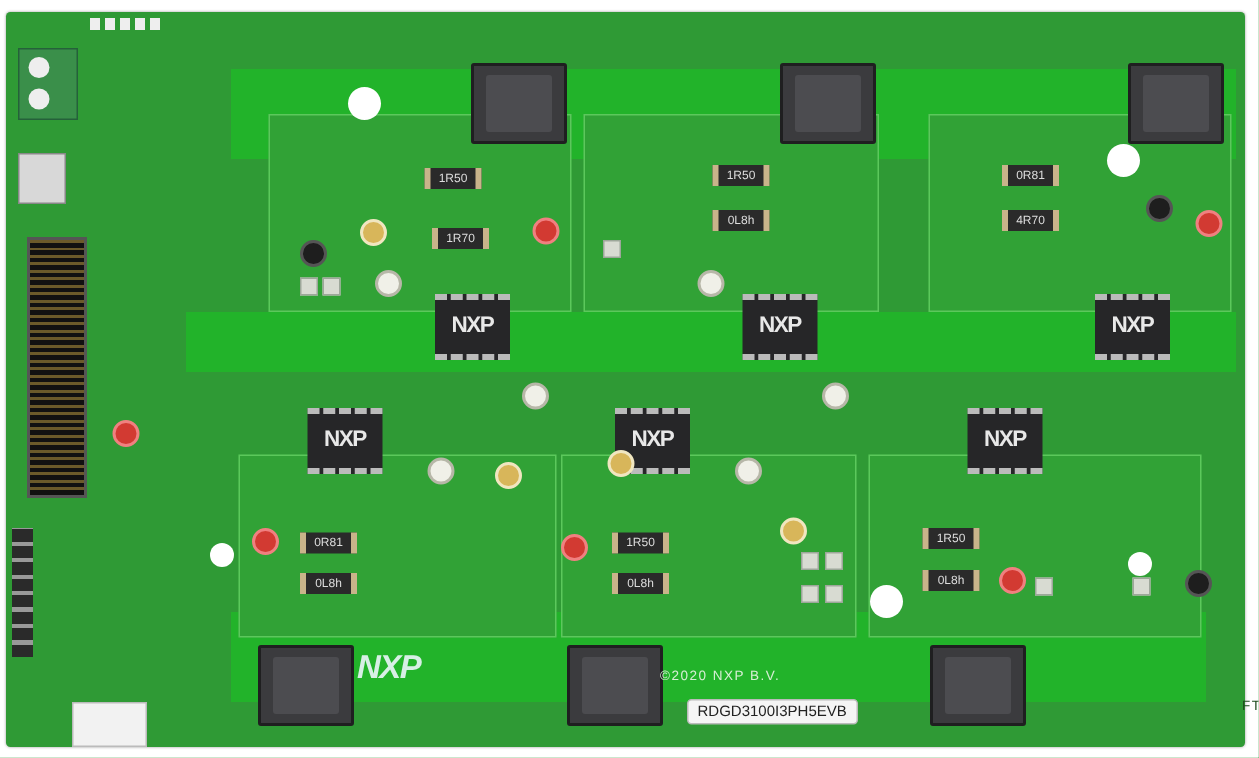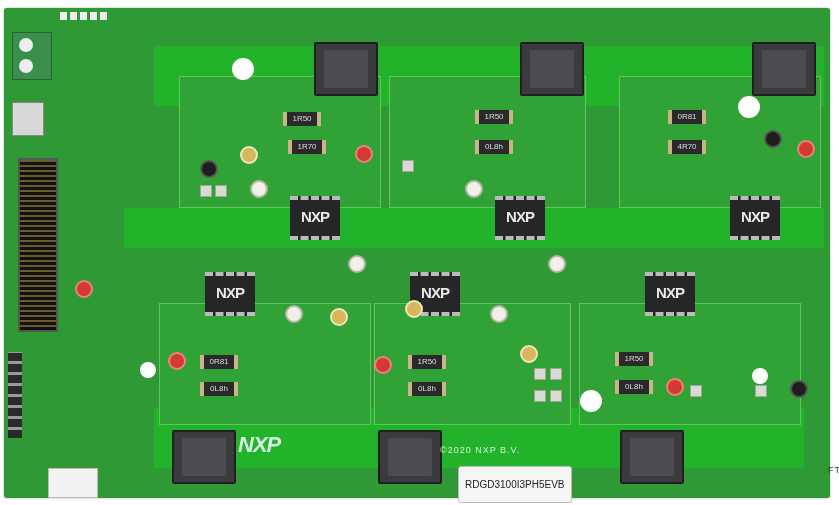--- a/index.html
+++ b/index.html
@@ -11,21 +11,21 @@
   .mosfet{position:absolute;width:60px;height:50px;background:#3b3b3e;border:2px solid #1f1f20;border-radius:2px;}
   .mosfet .inner{position:absolute;left:8px;top:6px;right:8px;bottom:6px;background:#4c4c50;border-radius:2px;}
   .chip{position:absolute;width:50px;height:36px;background:#262628;border-top:4px dashed #bbb;border-bottom:4px dashed #bbb;}
   .chip span{position:absolute;left:0;right:0;top:8px;text-align:center;color:#e8e8e8;font-weight:bold;font-size:15px;letter-spacing:-1px;}
   .res{position:absolute;width:30px;height:14px;background:#2a2a2a;border-left:4px solid #c9b48a;border-right:4px solid #c9b48a;color:#ddd;font-size:8px;text-align:center;line-height:14px;}
   .tp{position:absolute;width:14px;height:14px;border-radius:50%;background:#f0f0e8;border:2px solid #b7b7a8;}
   .tp.red{background:#d23a32;border-color:#f08080;}
   .tp.black{background:#1e1e1e;border-color:#555;}
   .tp.gold{background:#d8b65a;border-color:#f0e6c0;}
   .hole{position:absolute;width:22px;height:22px;border-radius:50%;background:#ffffff;}
-  .label{position:absolute;background:#f5f5f5;border:1px solid #bbb;border-radius:3px;color:#222;font-size:10px;padding:12px 6px;}
+  .label{position:absolute;background:#f5f5f5;border:1px solid #bbb;border-radius:3px;color:#222;font-size:10px;padding:2px 6px;}
   .silk{position:absolute;color:#d6eed4;font-size:9px;letter-spacing:1px;}
   .logo{position:absolute;color:#d7efe5;font-weight:bold;font-size:22px;font-style:italic;letter-spacing:-1px;}
   .edge{position:absolute;left:18px;width:36px;background:#1a1a1a;border:2px solid #555;}
 </style>
 </head>
 <body>
 
 <div class="board">
 
   <div class="bright" style="left:150px;top:38px;width:670px;height:60px;"></div>
@@ -85,21 +85,21 @@
     <span>NXP</span>
   </div>
 <div class="chip" style="left:410px;top:272px;">
     <span>NXP</span>
   </div>
 <div class="chip" style="left:645px;top:272px;">
     <span>NXP</span>
   </div>
 
 <div class="res" style="left:283px;top:112px;">1R50</div>
-<div class="res" style="left:288px;top:140px;">1R70</div>
+<div class="res" style="left:288px;top:152px;">1R70</div>
 <div class="res" style="left:475px;top:110px;">1R50</div>
 <div class="res" style="left:475px;top:140px;">0L8h</div>
 <div class="res" style="left:668px;top:110px;">0R81</div>
 <div class="res" style="left:668px;top:140px;">4R70</div>
 <div class="res" style="left:200px;top:355px;">0R81</div>
 <div class="res" style="left:200px;top:382px;">0L8h</div>
 <div class="res" style="left:408px;top:355px;">1R50</div>
 <div class="res" style="left:408px;top:382px;">0L8h</div>
 <div class="res" style="left:615px;top:352px;">1R50</div>
 <div class="res" style="left:615px;top:380px;">0L8h</div>

